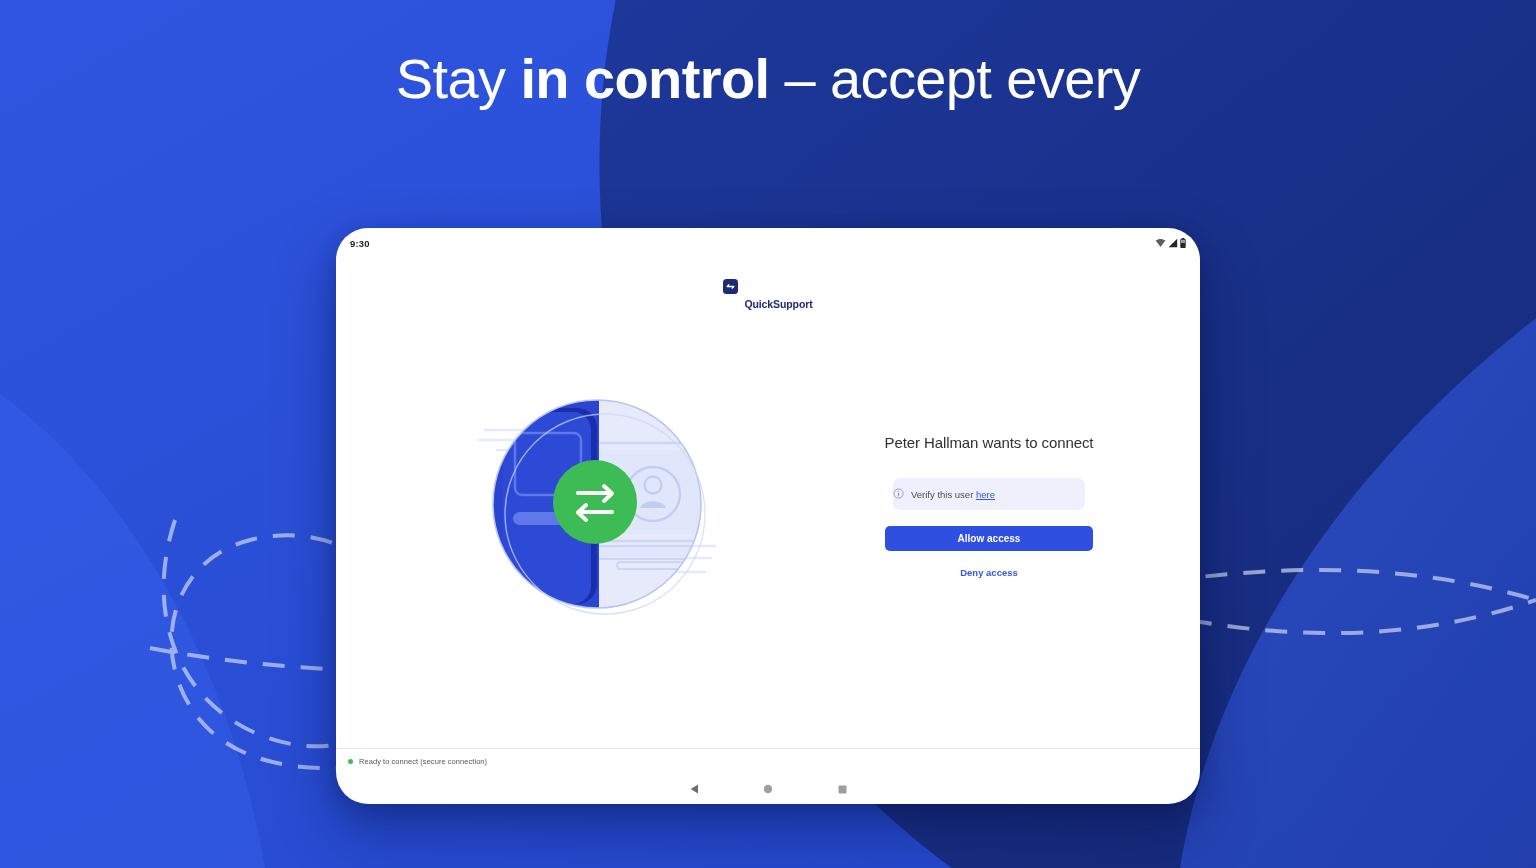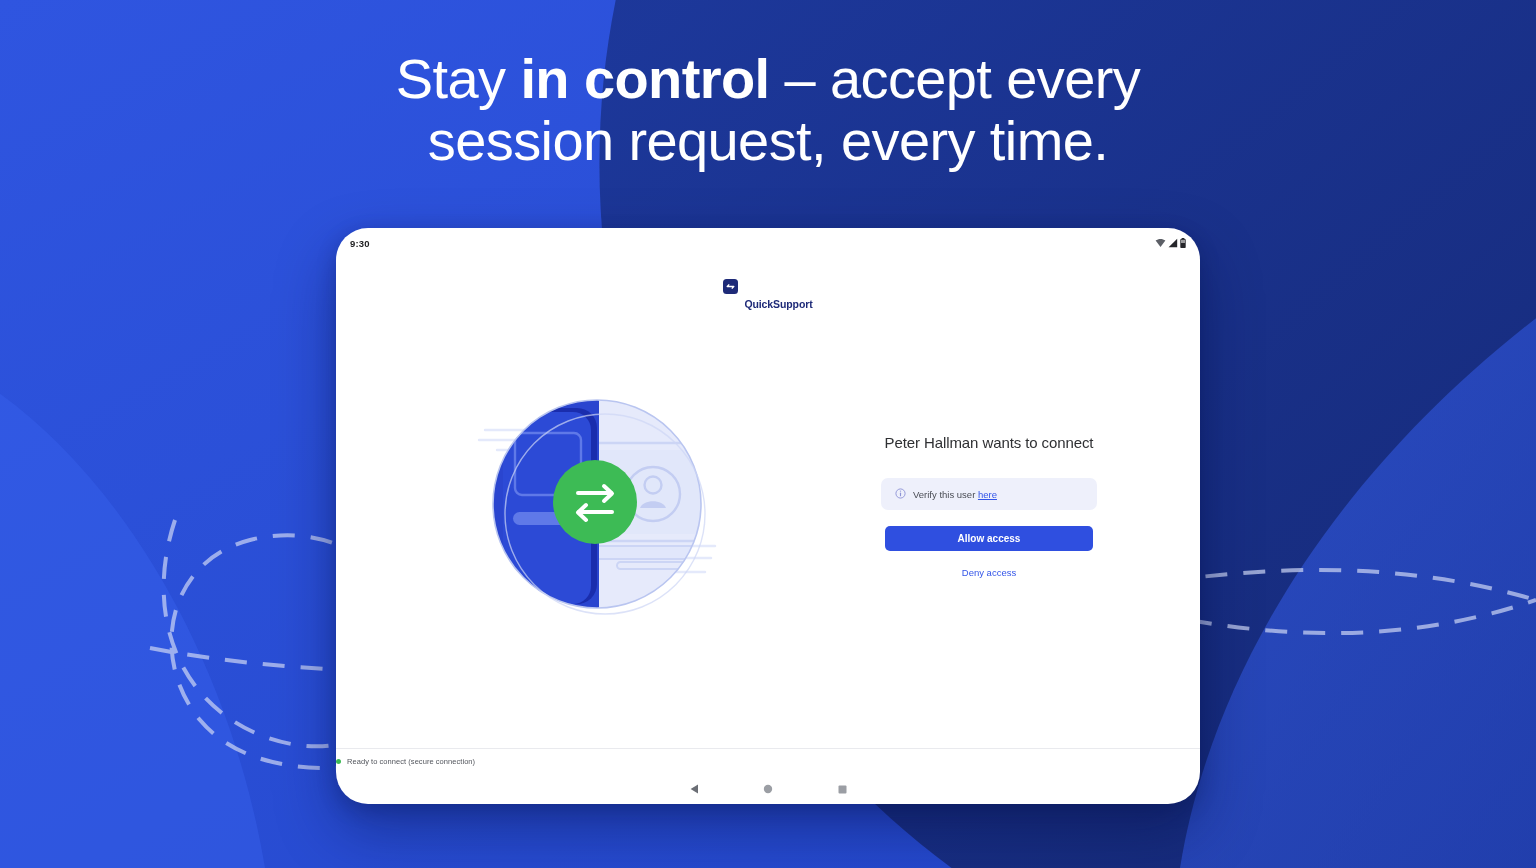--- a/index.html
+++ b/index.html
@@ -72,45 +72,45 @@
 
   .panel-title{
     font-size:15px; color:#2f3033; font-weight:400;
     text-align:center; letter-spacing:-0.1px; white-space:nowrap;
   }
   .panel-sub{
     margin-top:7px; font-size:10.5px; line-height:15px;
     color:#8e9197; text-align:center; width:196px;
   }
   .verify-banner{
-    margin-top:27px; width:216px; height:32px;
+    margin-top:27px; width:192px; height:32px;
     background:#eef0fb; border-radius:7px;
-    display:flex; align-items:center; gap:7px; padding-left:14px;
+    display:flex; align-items:center; gap:7px; padding-left:0;
   }
   .info-ico{ flex:0 0 11px; }
   .verify-text{ font-size:9.5px; color:#4a4d55; }
   .verify-text .lnk{ color:#3355e8; }
 
   .btn-allow{
     margin-top:16px; width:208px; height:25px;
     background:#2f4fe0; border:0; border-radius:5px;
     color:#ffffff; font-size:10px; font-weight:600;
     display:flex; align-items:center; justify-content:center;
     cursor:pointer; font-family:inherit;
   }
   .btn-deny{
     margin-top:16px; background:transparent; border:0;
-    color:#3355e8; font-size:9.5px; font-weight:400;
+    color:#3355e8; font-size:9.5px; font-weight:700;
     cursor:pointer; font-family:inherit;
   }
 
   
   .bottom-strip{
     flex:0 0 26px; border-top:1px solid #e9eaee;
-    display:flex; align-items:center; padding-left:0; gap:6px;
+    display:flex; align-items:center; padding-left:12px; gap:6px;
   }
   .dot-green{ width:5px; height:5px; border-radius:50%; background:#3dbb55; }
   .bottom-text{ font-size:7.5px; color:#53565d; letter-spacing:.05px; }
 
   
   .navbar{
     flex:0 0 30px; display:flex; align-items:center; justify-content:center; gap:52px;
   }
   .nav-btn{ display:flex; align-items:center; justify-content:center; width:22px; height:22px; cursor:pointer; }
 </style>
@@ -147,21 +147,20 @@
       <path d="M175 520 C145 610 175 700 260 735 C350 770 420 720 410 640
                C400 565 330 520 250 540 C165 562 150 660 200 720
                C250 780 360 780 470 742"></path>
       <path d="M150 648 C420 700 780 660 1060 600 C1250 560 1400 560 1536 600"></path>
       <path d="M1190 620 C1300 640 1420 640 1536 600"></path>
     </g>
   </svg>
 
   <div id="headline">
     <span class="ln"><span>Stay </span><b>in control</b><span> – accept every</span></span>
-    <span class="ln">session request, every time.</span>
   </div>
 
   <div id="device">
 
     <div class="statusbar">
       <span class="status-time">9:30</span>
       <span class="status-icons">
         <svg width="11" height="10" viewBox="0 0 11 10">
           <path d="M0.6 2.6 C3.4 0.4 7.6 0.4 10.4 2.6 L5.5 9 Z" fill="#5c5f66"></path>
         </svg>

